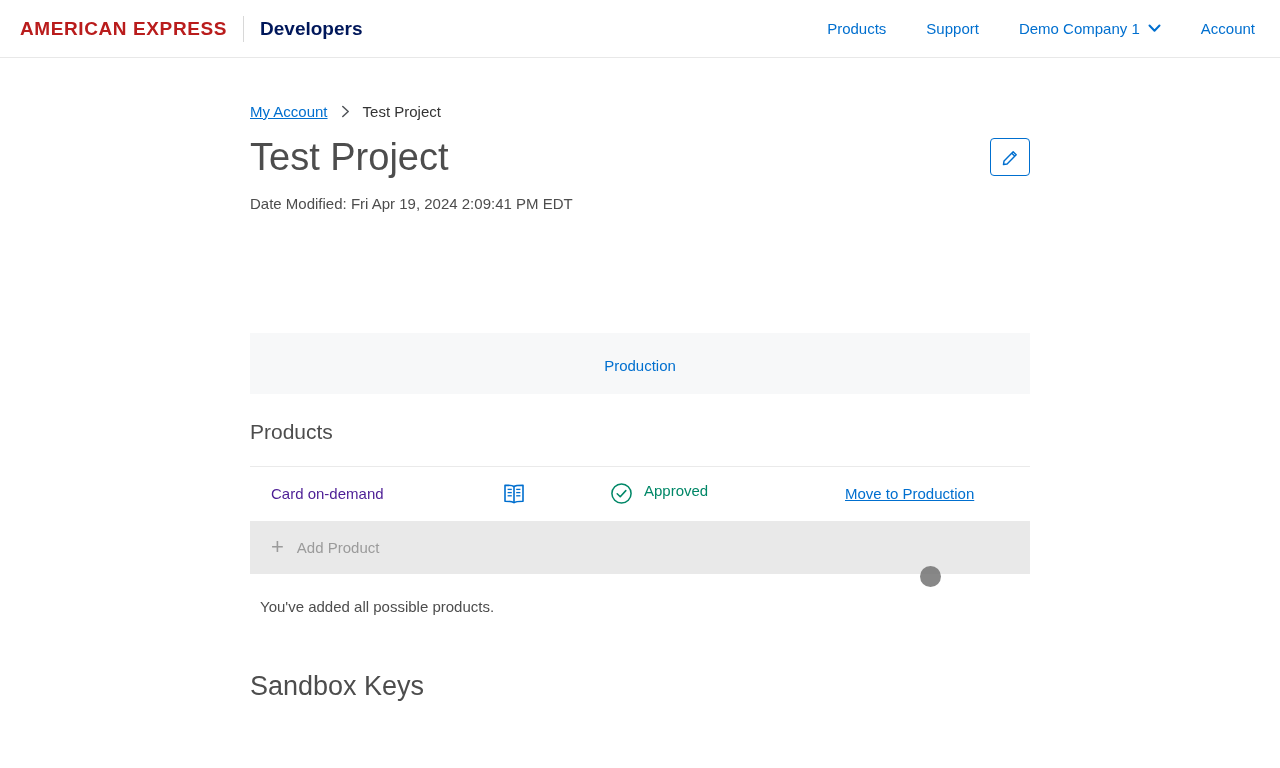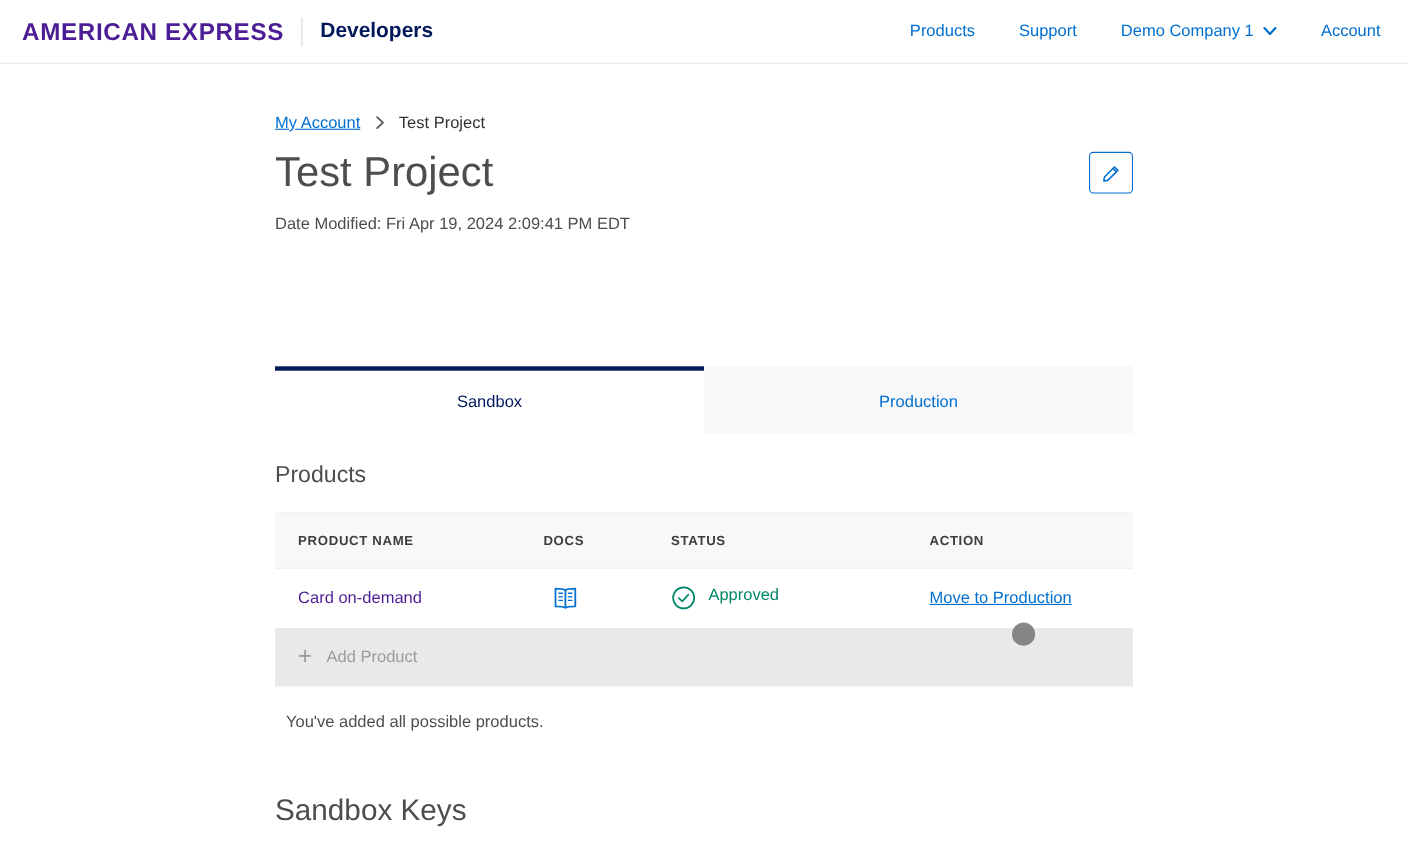--- a/index.html
+++ b/index.html
@@ -17,23 +17,23 @@
     height: 58px;
     display: flex;
     align-items: center;
     justify-content: space-between;
     padding: 0 25px 0 20px;
     border-bottom: 1px solid #e8e8e8;
     background: #fff;
   }
   .brand-group { display: flex; align-items: center; }
   .brand-wordmark {
-    color: #4c1d95;
+    color: #b91c1c;
     font-weight: bold;
-    font-size: 22px;
+    font-size: 19px;
     letter-spacing: 0.6px;
     white-space: nowrap;
   }
   .brand-divider {
     width: 1px; height: 26px;
     background: #d8d8d8;
     margin: 0 16px;
   }
   .brand-product {
     color: #00175a;
@@ -245,37 +245,28 @@
           <path d="M3.2 13.6 L12.8 4 L16 7.2 L6.4 16.8 L2.6 17.4 L3.2 13.6 Z" stroke="#006fcf" stroke-width="1.5" stroke-linejoin="round"></path>
           <line x1="11.4" y1="5.4" x2="14.6" y2="8.6" stroke="#006fcf" stroke-width="1.5"></line>
         </svg>
       </span>
     </button>
   </div>
 
   <div class="date-modified">Date Modified: Fri Apr 19, 2024 2:09:41 PM EDT</div>
 
   <div class="tabs">
-    <div class="tab active">
-      <span>Sandbox</span>
-    </div>
     <div class="tab inactive">
       <span>Production</span>
     </div>
   </div>
 
   <h2 class="section-heading">Products</h2>
 
   <div class="products-table">
-    <div class="t-row t-head">
-      <span class="col-label">PRODUCT NAME</span>
-      <span class="col-label">DOCS</span>
-      <span class="col-label">STATUS</span>
-      <span class="col-label">ACTION</span>
-    </div>
 
     <div class="t-row t-data">
       <span class="cell-product">Card on-demand</span>
       <span class="cell-docs">
         <span class="doc-icon" style="display:flex;">
           <svg width="24" height="22" viewBox="0 0 24 22" fill="none">
             <path d="M12 3.5 C10.8 2.6 8.8 2.2 3 2.2 L3 18.2 C8.8 18.2 10.8 18.7 12 19.6 C13.2 18.7 15.2 18.2 21 18.2 L21 2.2 C15.2 2.2 13.2 2.6 12 3.5 Z" stroke="#006fcf" stroke-width="1.6" stroke-linejoin="round"></path>
             <line x1="12" y1="3.5" x2="12" y2="19.4" stroke="#006fcf" stroke-width="1.6"></line>
             <line x1="5.6" y1="6.4" x2="9.8" y2="6.4" stroke="#006fcf" stroke-width="1.3"></line>
             <line x1="5.6" y1="9.6" x2="9.8" y2="9.6" stroke="#006fcf" stroke-width="1.3"></line>

